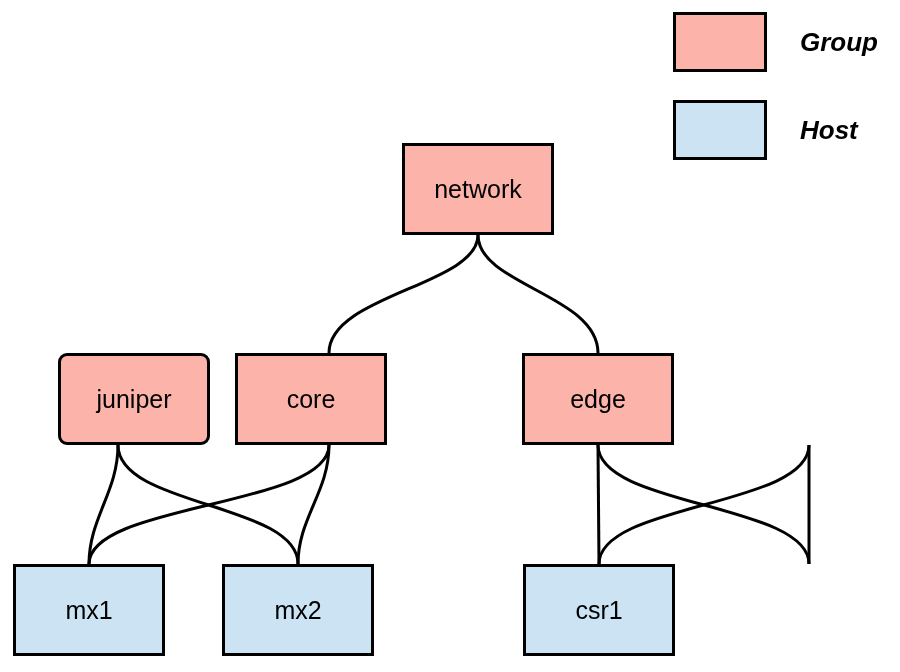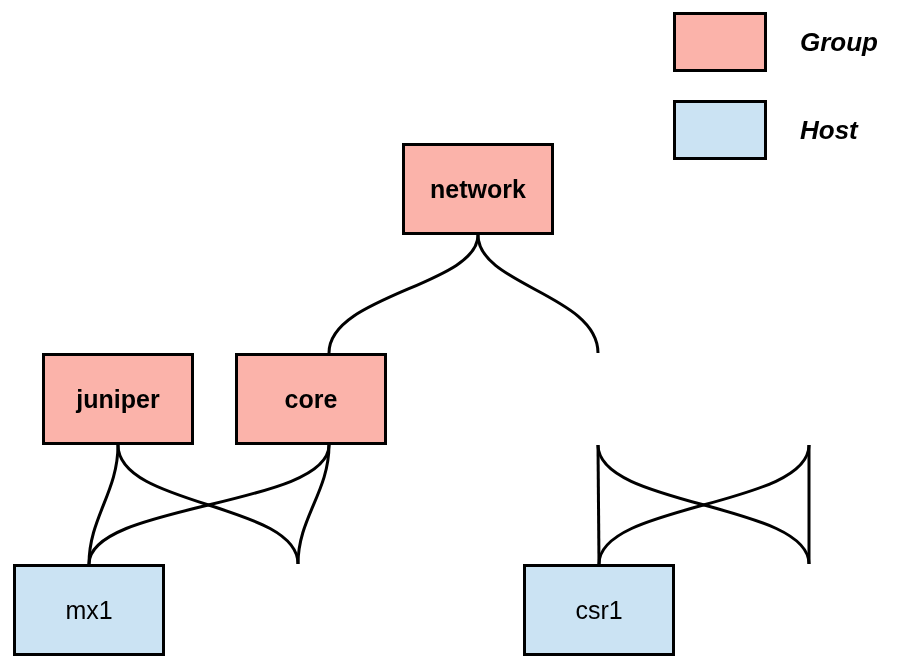--- a/index.html
+++ b/index.html
@@ -34,28 +34,28 @@
     border: 3px solid var(--border-color, #000000);
     box-sizing: border-box;
     display: flex;
     align-items: center;
     justify-content: center;
     font-size: 25px;
     color: #000000;
   }
   .node.group {
     background: var(--group-fill, #FBB3AA);
-    font-weight: bold;
+    font-weight: normal;
   }
   .node.host {
     background: var(--host-fill, #CBE3F3);
     font-weight: normal;
   }
   .node-network { left: 402px; top: 143px; }
-  .node-juniper { left: 42px;  top: 353px; }
+  .node-juniper { left: 58px;  top: 353px; border-radius: 9px; }
   .node-core    { left: 235px; top: 353px; }
   .node-edge    { left: 522px; top: 353px; }
   .node-ios     { left: 733px; top: 353px; }
   .node-mx1     { left: 13px;  top: 564px; justify-content: center; }
   .node-mx2     { left: 222px; top: 564px; }
   .node-csr1    { left: 523px; top: 564px; }
   .node-csr2    { left: 733px; top: 564px; }
 
   .legend-row {
     position: absolute;
@@ -102,23 +102,29 @@
 
   <div class="node group node-network">
     <span>network</span>
   </div>
   <div class="node group node-juniper">
     <span>juniper</span>
   </div>
   <div class="node group node-core">
     <span>core</span>
   </div>
+  <div class="node group node-edge">
+    <span>edge</span>
+  </div>
 
   <div class="node host node-mx1">
     <span>mx1</span>
+  </div>
+  <div class="node host node-mx2">
+    <span>mx2</span>
   </div>
   <div class="node host node-csr1">
     <span>csr1</span>
   </div>
 
   <div class="legend-row legend-row-group">
     <div class="legend-swatch group"></div>
     <div class="legend-label">Group</div>
   </div>
   <div class="legend-row legend-row-host">

